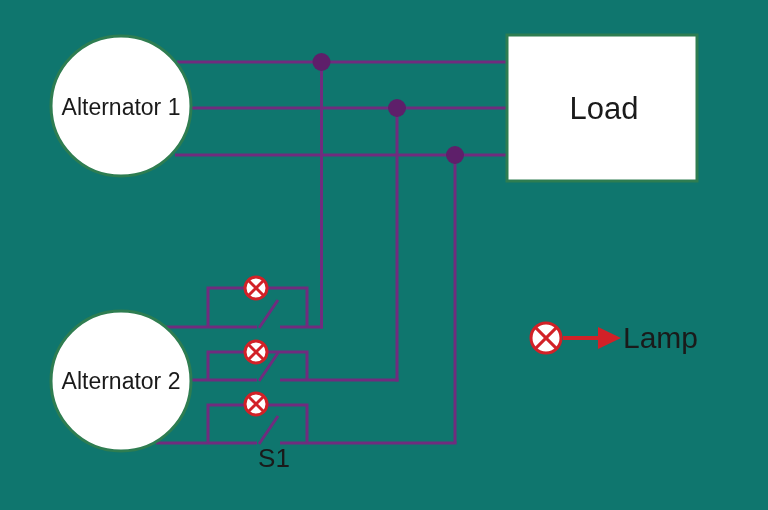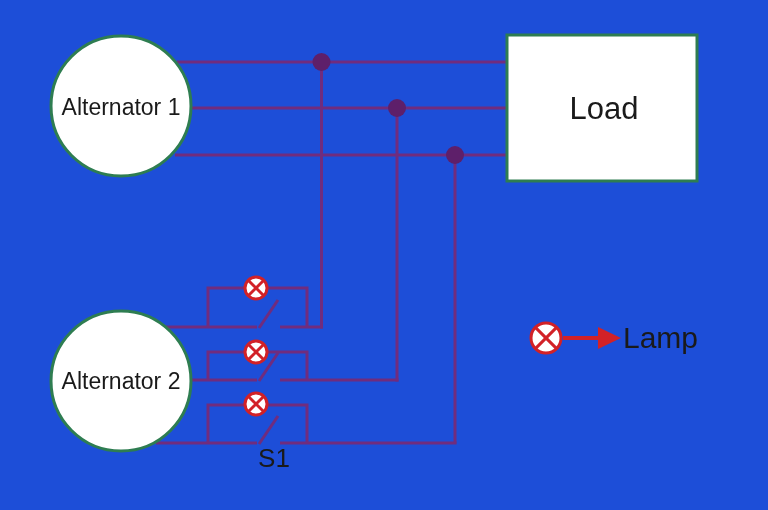--- a/index.html
+++ b/index.html
@@ -8,21 +8,21 @@
     background: #ffffff;
     width: 768px;
     height: 510px;
     overflow: hidden;
     font-family: "Liberation Sans", sans-serif;
   }
   #stage {
     position: relative;
     width: 768px;
     height: 510px;
-    background: #1d4ed8;
+    background: #0f766e;
   }
   svg { display: block; }
   .wire   { stroke: #702C7E; stroke-width: 3; fill: none; }
   .dot    { fill: #5E1F6A; stroke: none; }
   .green  { stroke: #2E7D51; stroke-width: 3; fill: #ffffff; }
   .lampln { stroke: #D22127; stroke-width: 3; fill: none; }
   .lampc  { stroke: #D22127; stroke-width: 3; fill: #ffffff; }
   .redfill{ fill: #D22127; stroke: none; }
   .redln  { stroke: #D22127; stroke-width: 4; fill: none; }
   .label  { fill: #1A1A1A; font-family: "Liberation Sans", sans-serif; }

